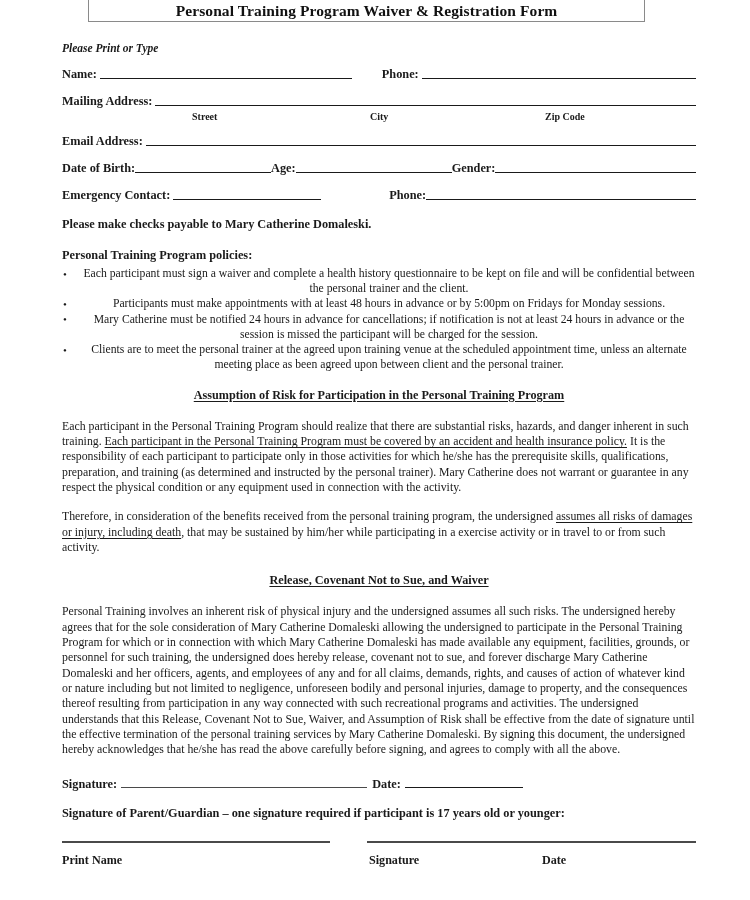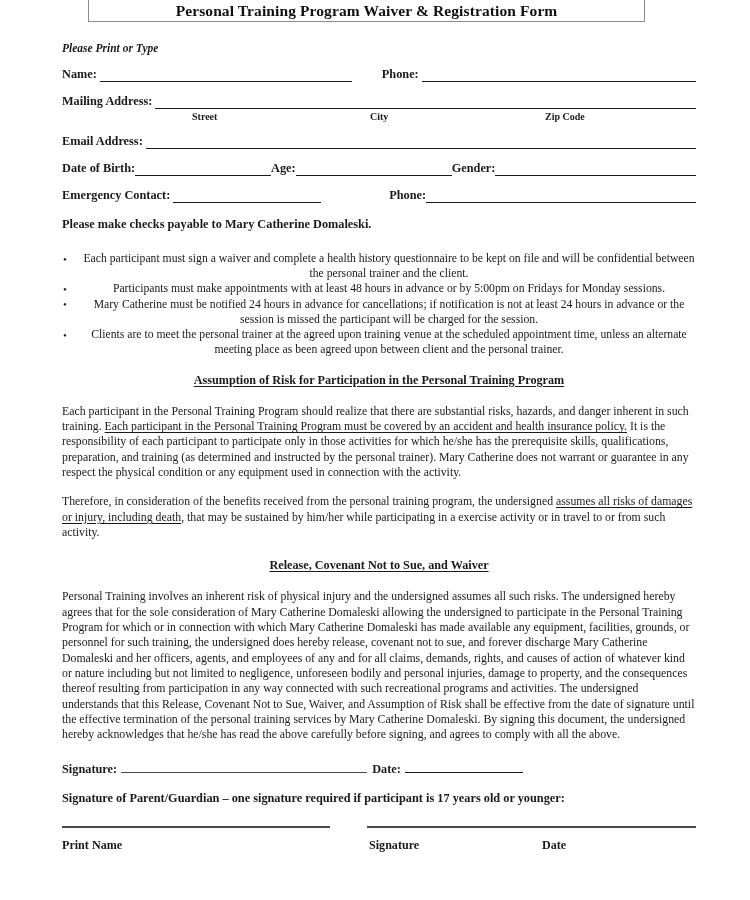--- a/index.html
+++ b/index.html
@@ -57,21 +57,21 @@
   .please-print {
     font-style: italic;
     font-weight: bold;
     font-size: 11.5px;
     margin: 0 0 13px 0;
   }
 
   
   .frow {
     display: flex;
-    align-items: flex-end;
+    align-items: flex-start;
     font-weight: bold;
     font-size: 12.3px;
     margin-bottom: 0;
     white-space: nowrap;
   }
   .flabel { flex: none; }
   .fline {
     flex: none;
     border-bottom: 1.3px solid #1a1a1a;
     height: 0.9em;
@@ -261,20 +261,21 @@
       <span class="flabel" style="margin-left:68px">Phone:</span>
       <span class="fline grow" style="margin-left:0"></span>
     </div>
 
     <div class="spacer-14"></div>
 
     <div class="checks-line">Please make checks payable to Mary Catherine Domaleski.</div>
 
     <div class="spacer-16"></div>
 
+    <div class="policies-head">Personal Training Program policies:</div>
 
     <ul class="policies">
       <li>Each participant must sign a waiver and complete a health history questionnaire to be kept on file and will be confidential between the personal trainer and the client.</li>
       <li>Participants must make appointments with at least 48 hours in advance or by 5:00pm on Fridays for Monday sessions.</li>
       <li>Mary Catherine must be notified 24 hours in advance for cancellations; if notification is not at least 24 hours in advance or the session is missed the participant will be charged for the session.</li>
       <li>Clients are to meet the personal trainer at the agreed upon training venue at the scheduled appointment time, unless an alternate meeting place as been agreed upon between client and the personal trainer.</li>
     </ul>
 
     <div class="spacer-14"></div>
 

